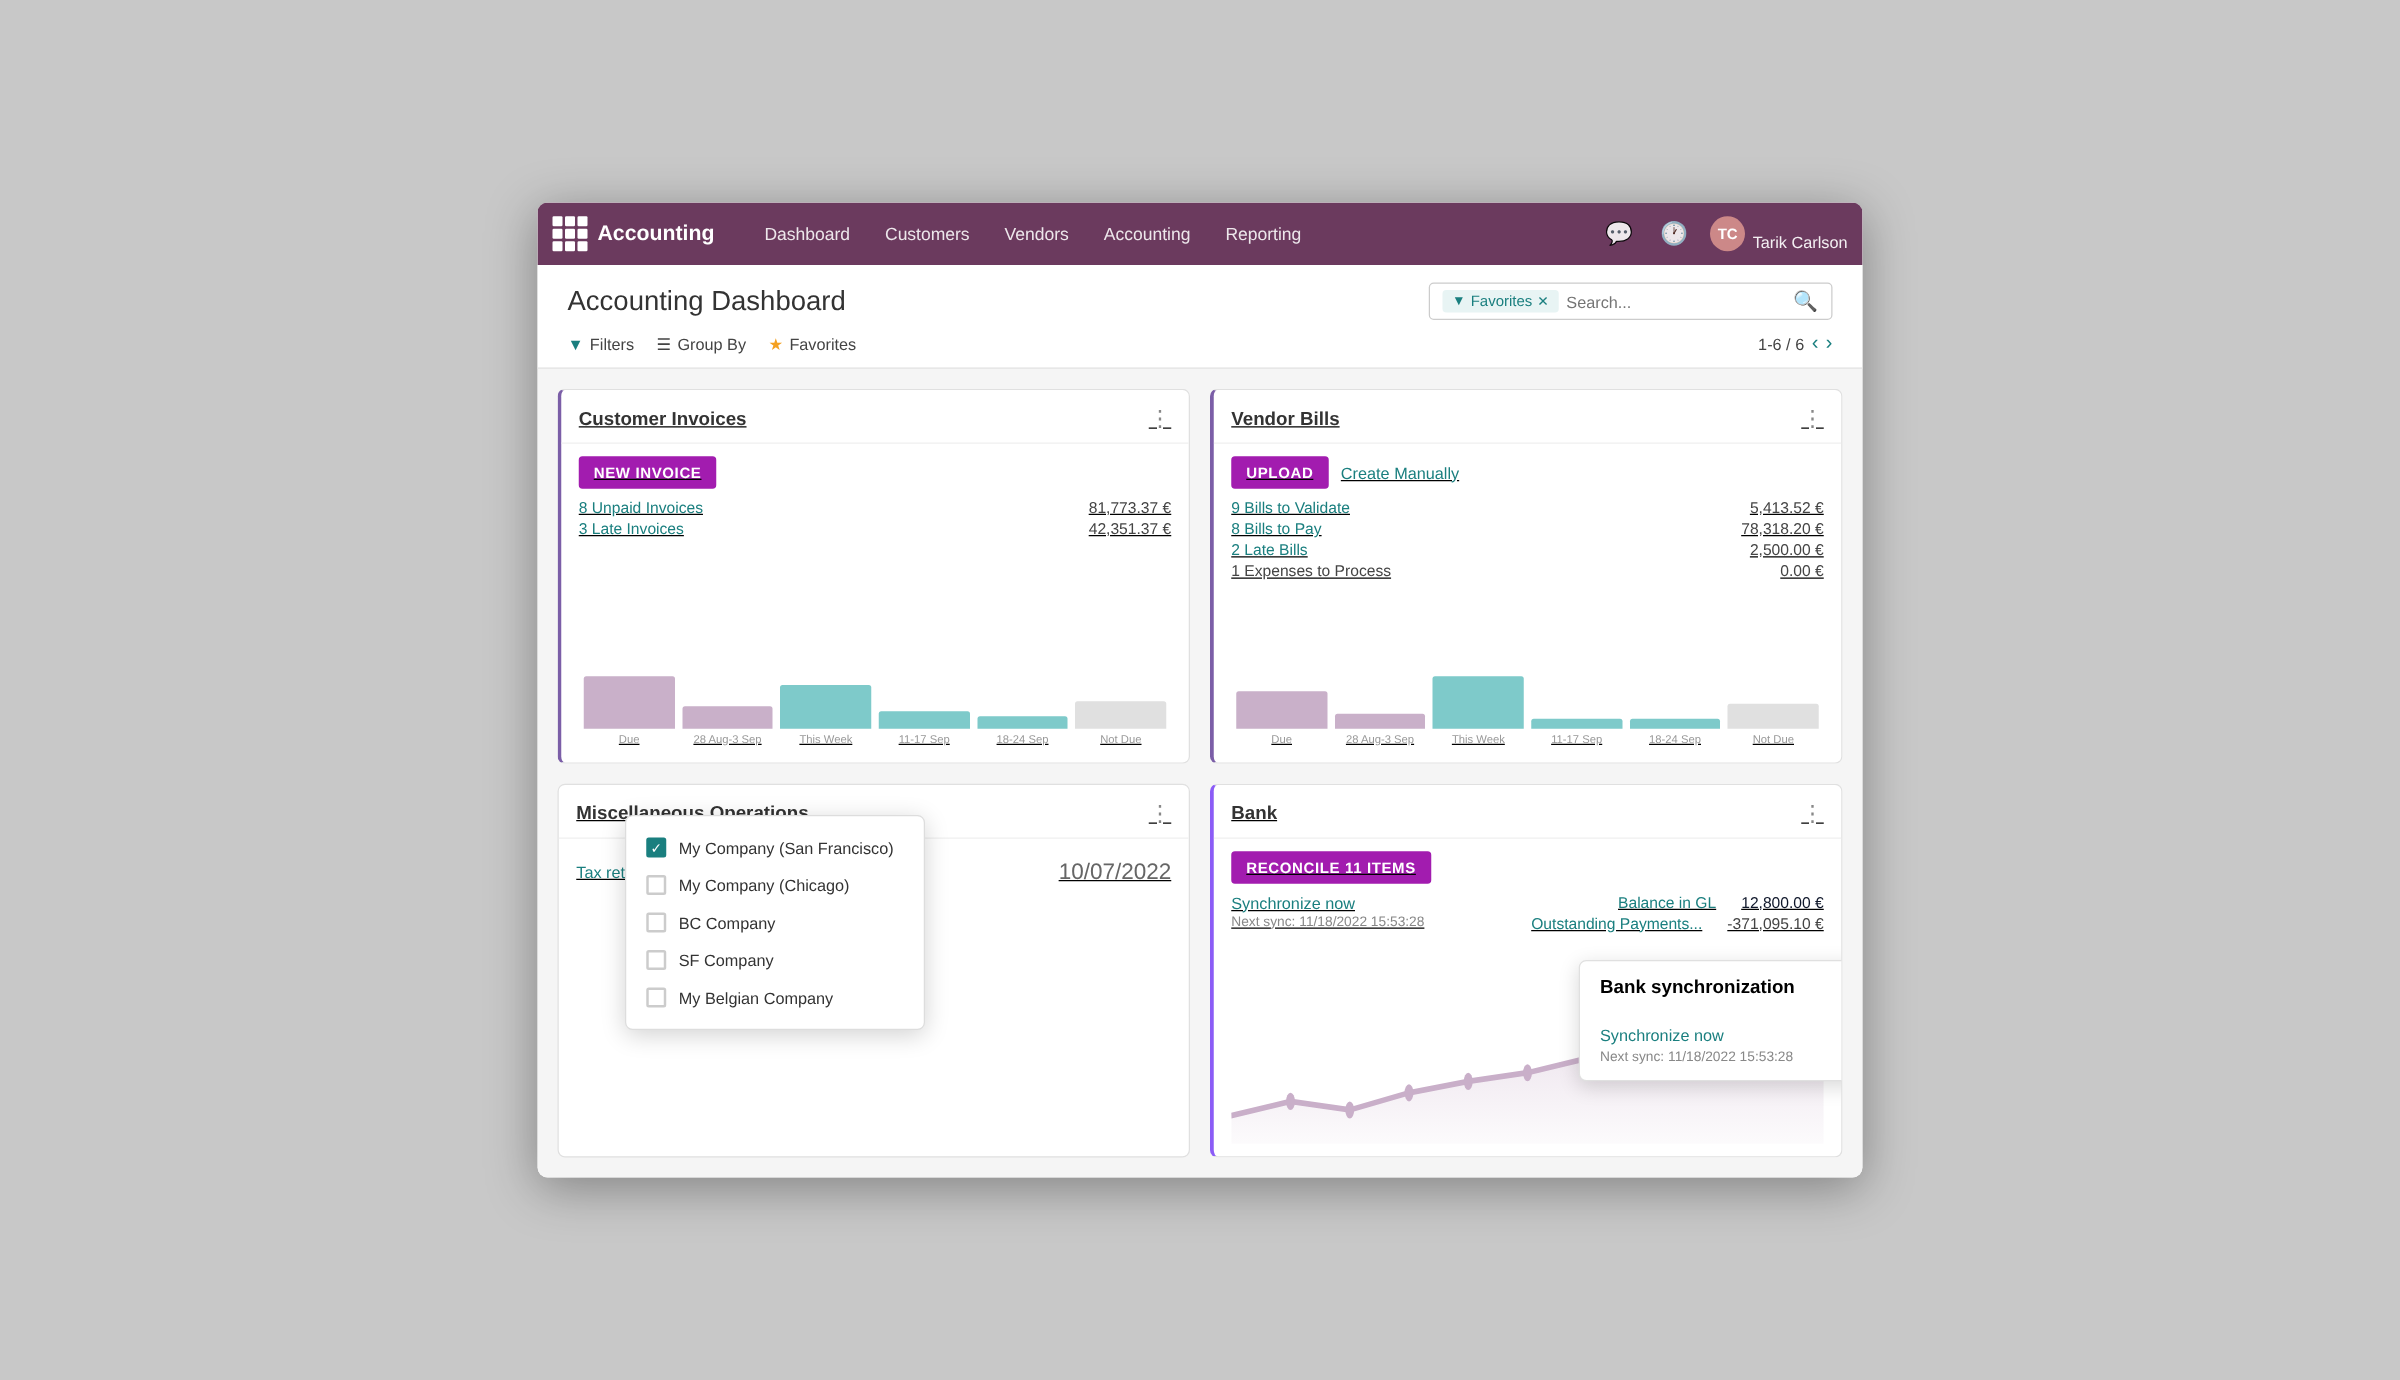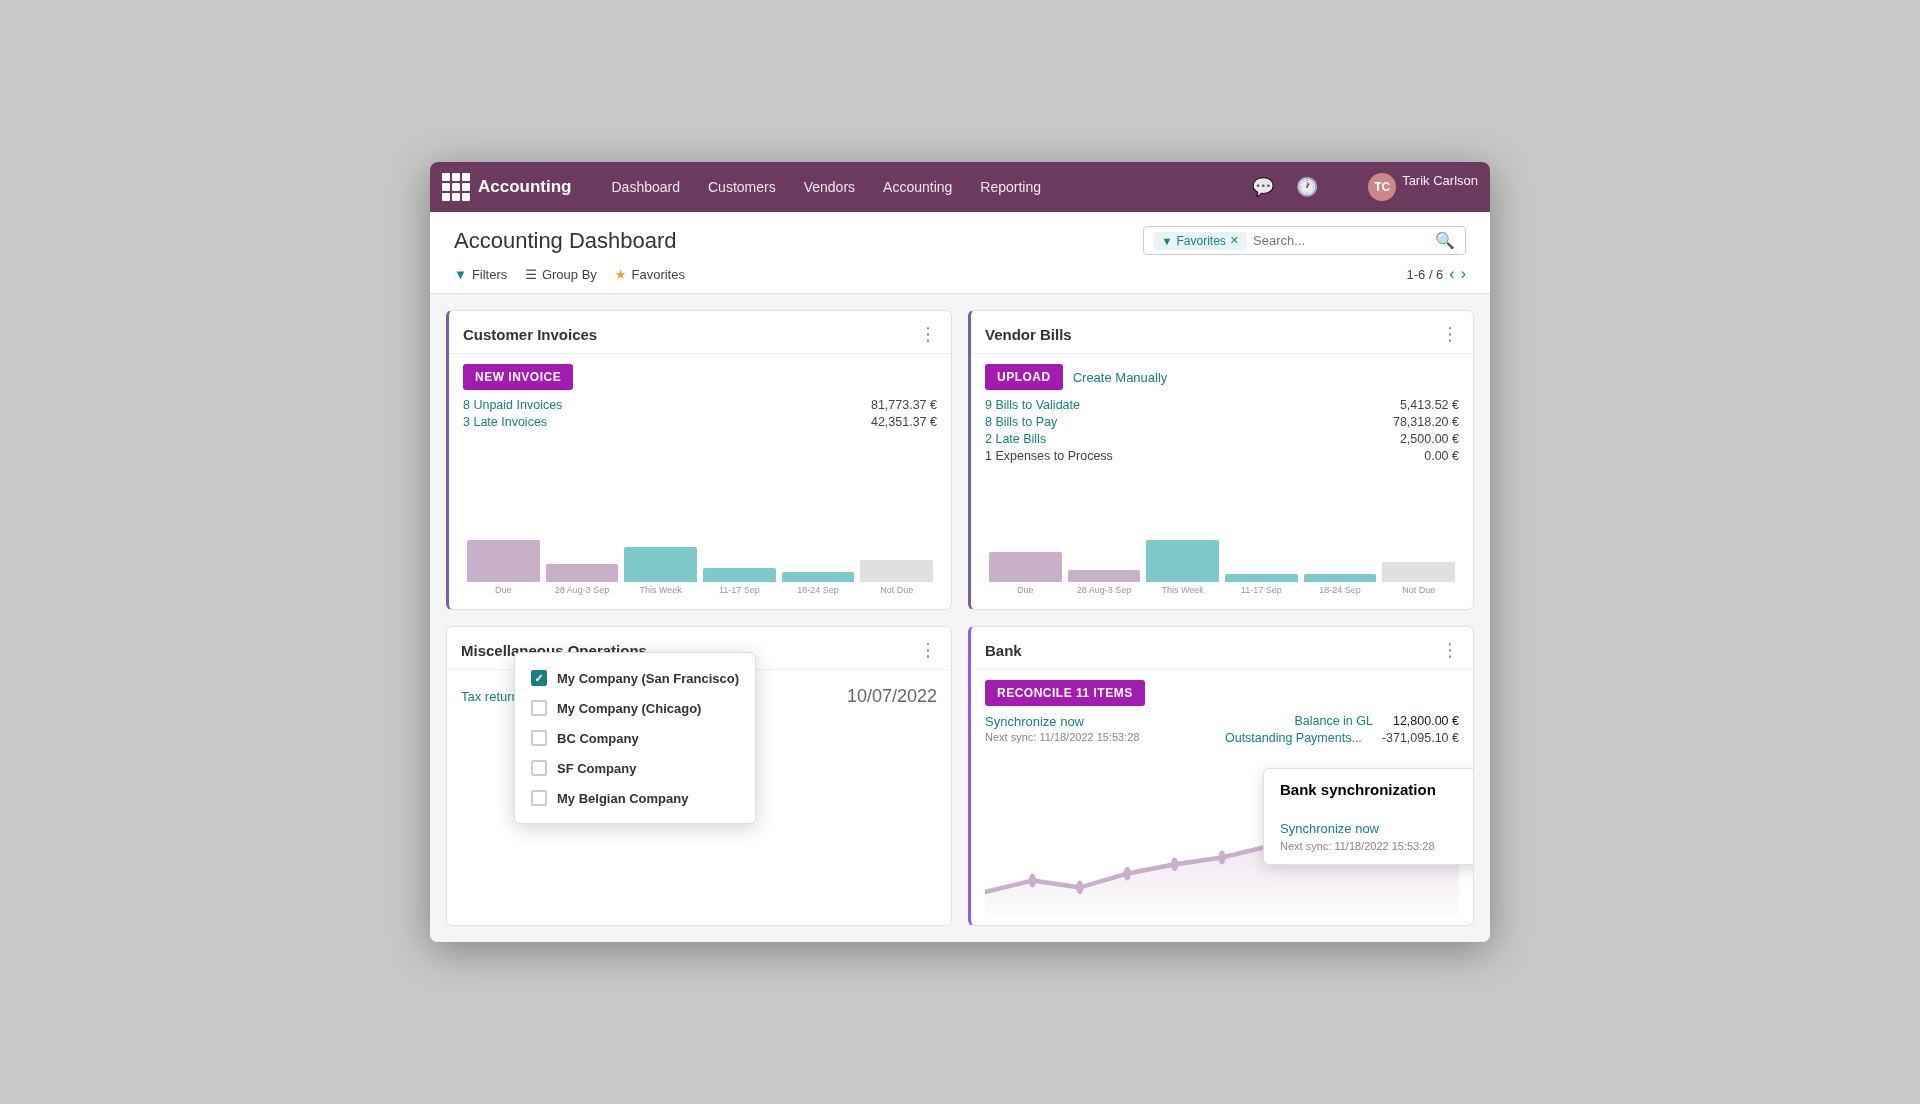--- a/index.html
+++ b/index.html
@@ -58,22 +58,22 @@
     .nav-spacer { flex: 1; }
     .nav-icons { display: flex; align-items: center; gap: 14px; }
     .nav-icon-btn {
       color: rgba(255,255,255,0.88);
       font-size: 18px;
       cursor: pointer;
       display: flex; align-items: center; justify-content: center;
       width: 30px; height: 30px;
     }
     .nav-user {
-      display: flex; align-items: flex-start; gap: 6px;
-      color: rgba(255,255,255,0.92); font-size: 13px; cursor: pointer; margin-left: 32px;
+      display: flex; align-items: flex-end; gap: 6px;
+      color: rgba(255,255,255,0.92); font-size: 13px; cursor: pointer;
     }
     .nav-avatar {
       width: 28px; height: 28px; border-radius: 50%;
       background: #c88; display: flex; align-items: center; justify-content: center;
       font-size: 12px; font-weight: bold; color: #fff; overflow: hidden;
     }
 
     
     .main-content {
       flex: 1;
@@ -126,20 +126,21 @@
 
     
     .dashboard-grid {
       flex: 1;
       display: grid;
       grid-template-columns: 1fr 1fr;
       grid-template-rows: 1fr 1fr;
       gap: 16px;
       padding: 16px;
       overflow: hidden;
+      text-decoration: underline;
     }
 
     .card {
       background: #fff;
       border: 1px solid #e0e0e0;
       border-radius: 6px;
       display: flex;
       flex-direction: column;
       overflow: hidden;
       position: relative;
@@ -190,30 +191,29 @@
       margin-top: 6px;
       min-height: 70px;
     }
     .line-chart-area svg {
       width: 100%; height: 100%;
     }
 
     
     .company-dropdown {
       position: absolute;
-      left: 84px;
+      left: 70px;
       top: 490px;
       background: #fff;
       border: 1px solid #ddd;
       border-radius: 6px;
       box-shadow: 0 4px 20px rgba(0,0,0,0.18);
       padding: 10px 0;
       min-width: 240px;
       z-index: 100;
-      font-weight: bold;
     }
     .company-item {
       display: flex; align-items: center; gap: 10px;
       padding: 7px 16px; font-size: 13px; color: #333;
       cursor: pointer;
     }
     .checkbox {
       width: 16px; height: 16px;
       border: 2px solid #ccc; border-radius: 2px;
       display: flex; align-items: center; justify-content: center;

